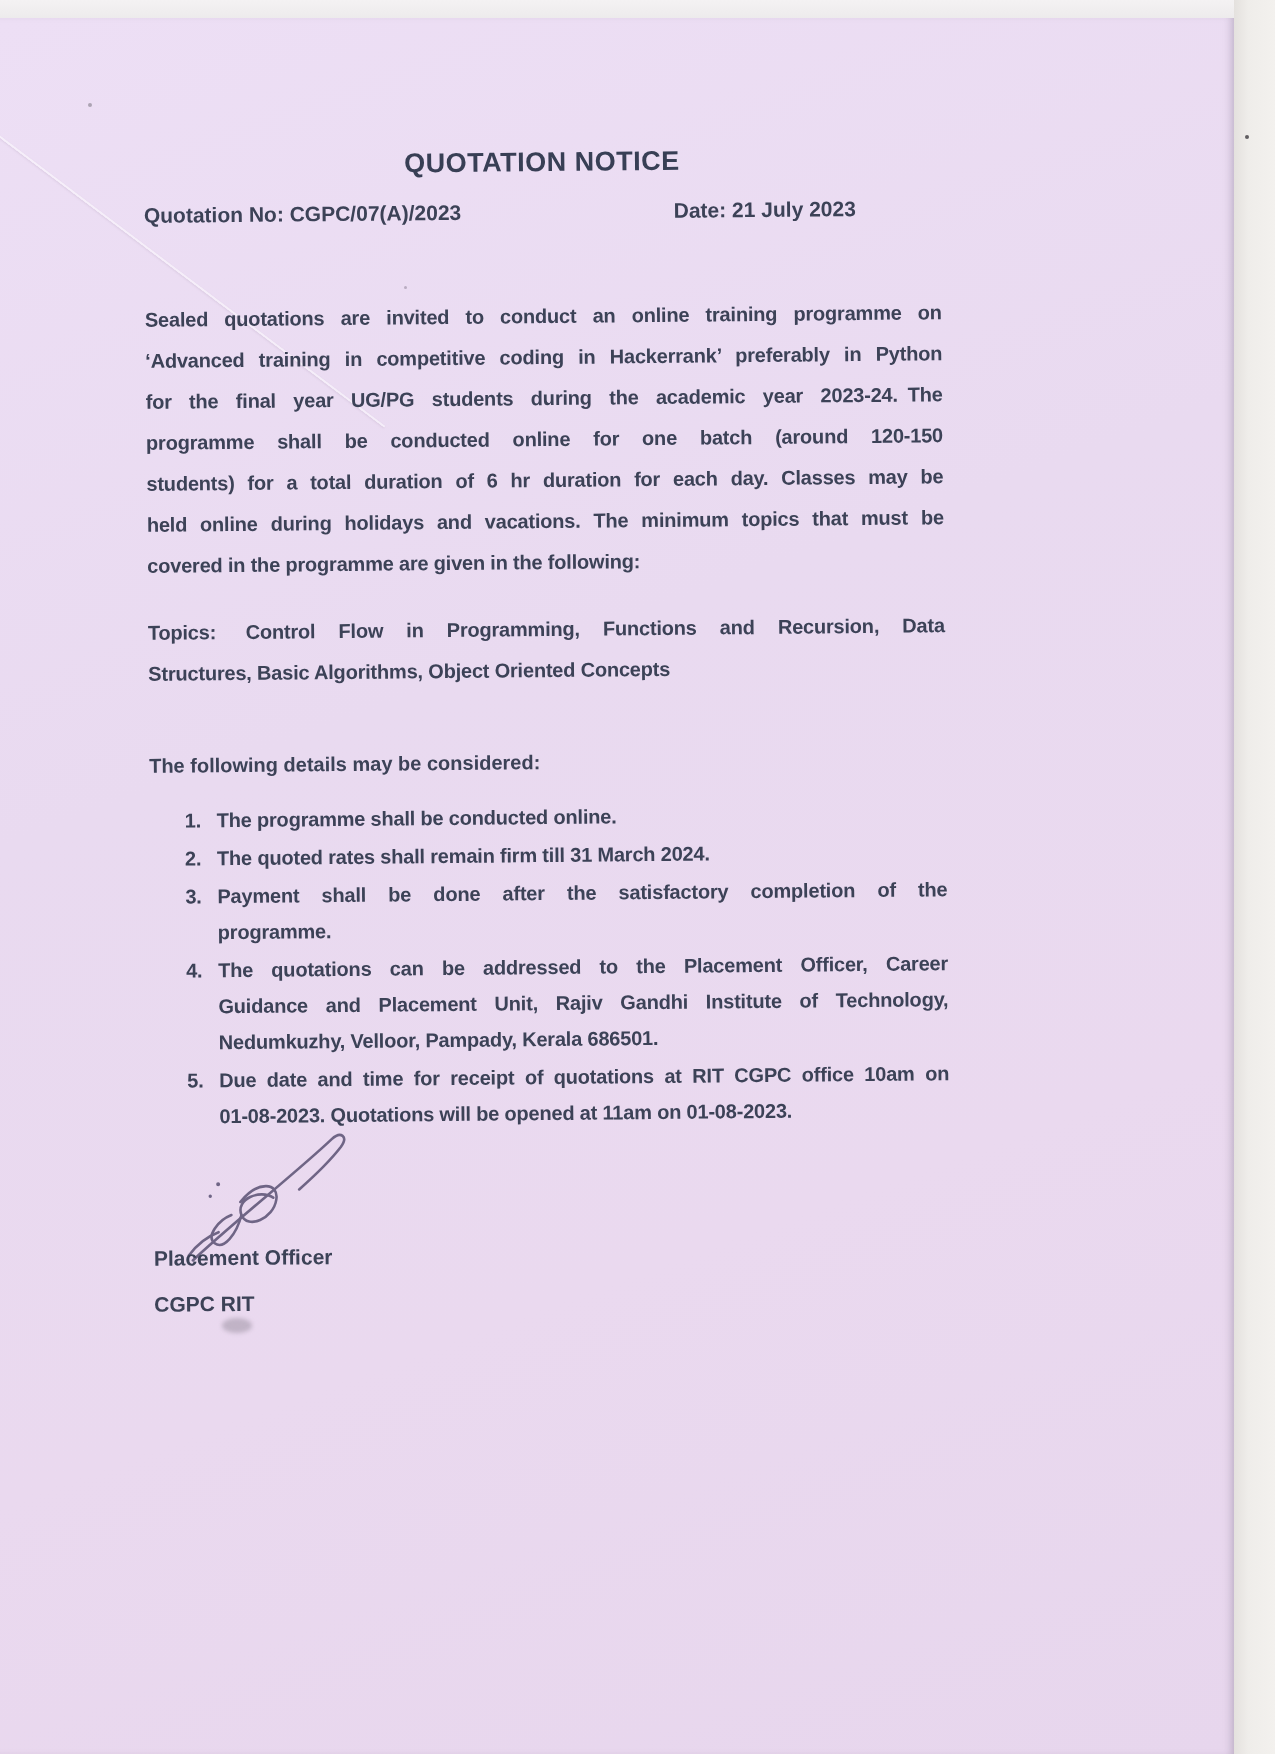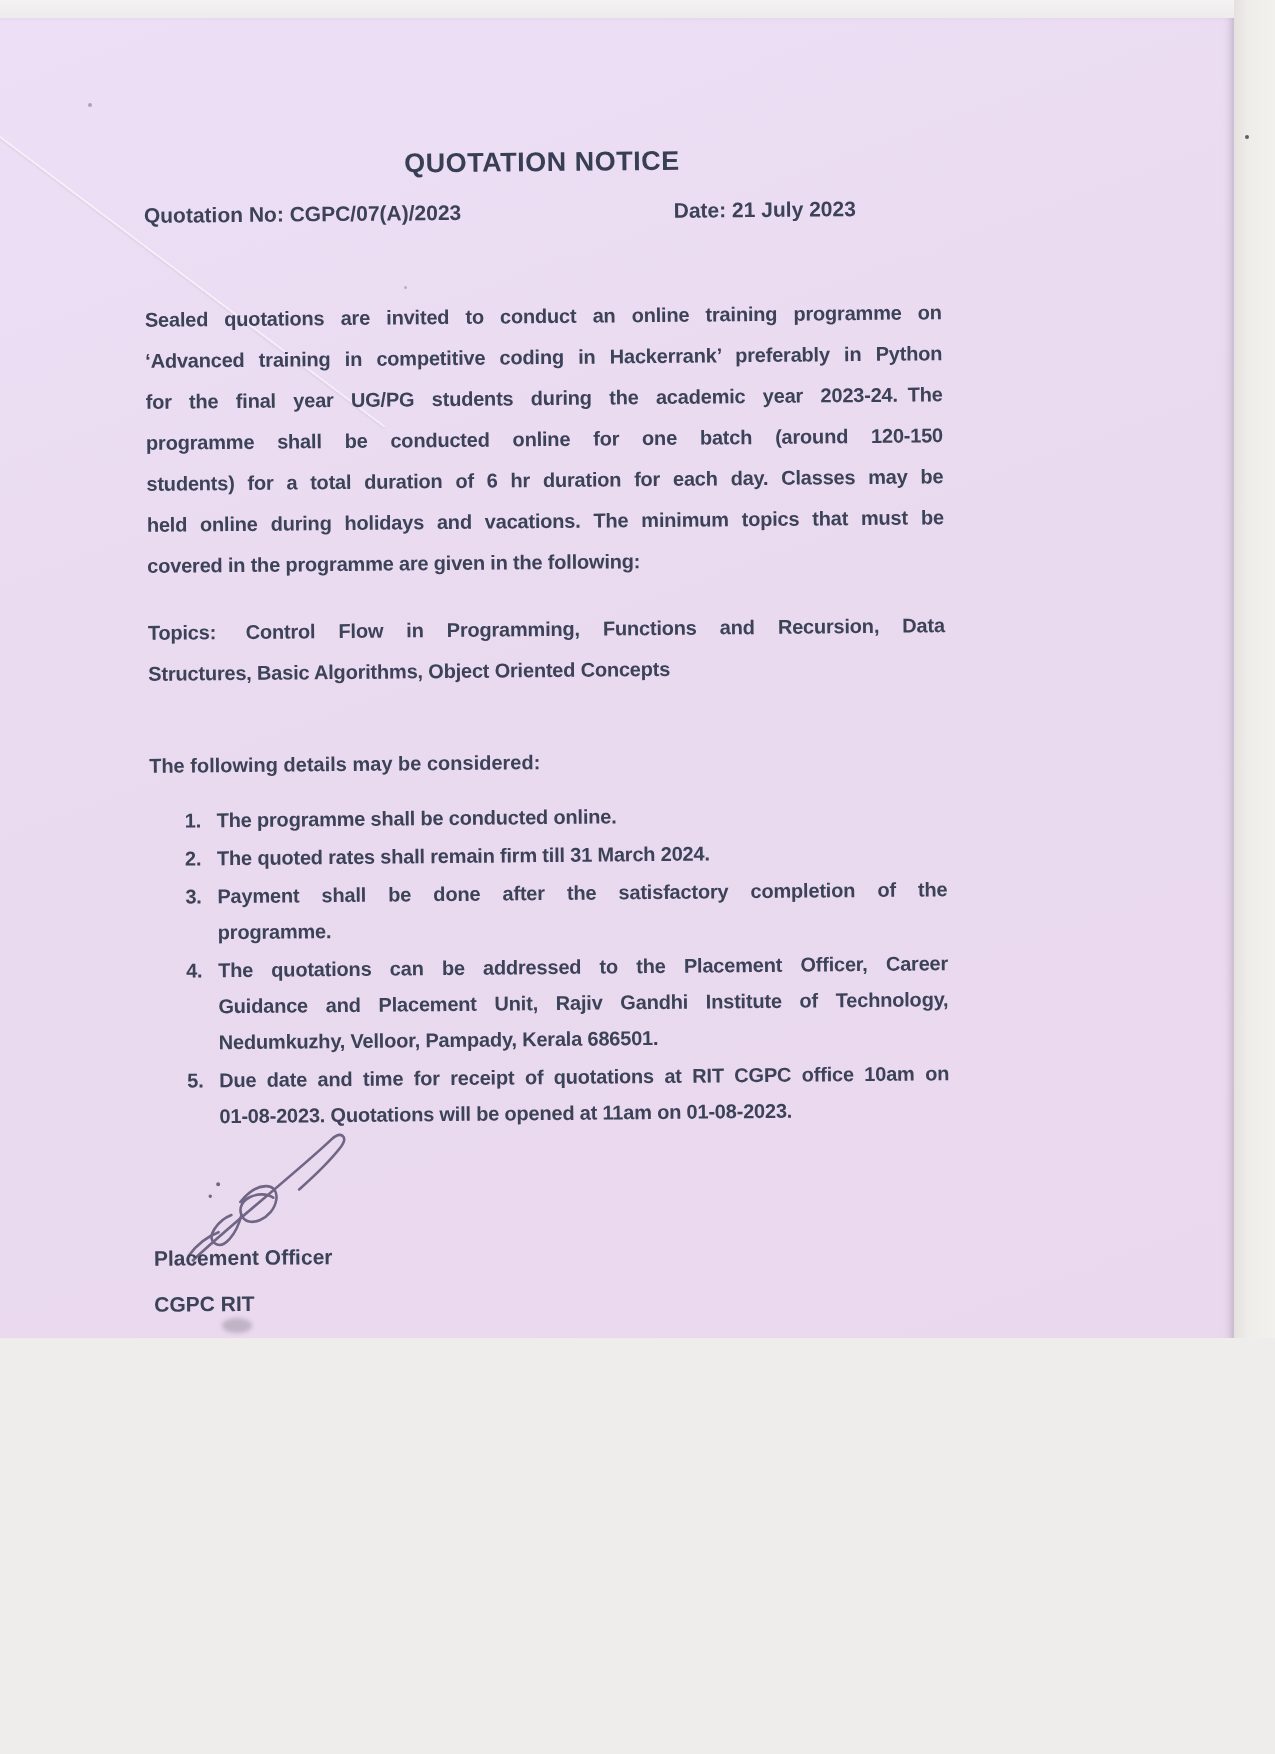--- a/index.html
+++ b/index.html
@@ -3,21 +3,21 @@
 <meta charset="utf-8">
 <style>
   html, body { margin: 0; padding: 0; }
   body {
     width: 1275px; height: 1754px;
     font-family: "Liberation Sans", sans-serif;
     background: #efedeb;
   }
   #scan-page {
     position: relative;
-    width: 1275px; height: 1338px;
+    width: 1275px; height: 1754px;
     overflow: hidden;
     background: #f1eff0;
   }
   
   #paper {
     position: absolute;
     left: 0; top: 18px;
     width: 1234px; height: 1736px;
     background: linear-gradient(160deg, #eddff5 0%, #e9daf0 38%, #ead9ef 68%, #e7d6ed 100%);
     box-shadow: inset -7px 0 9px -5px rgba(110,100,120,0.38);

